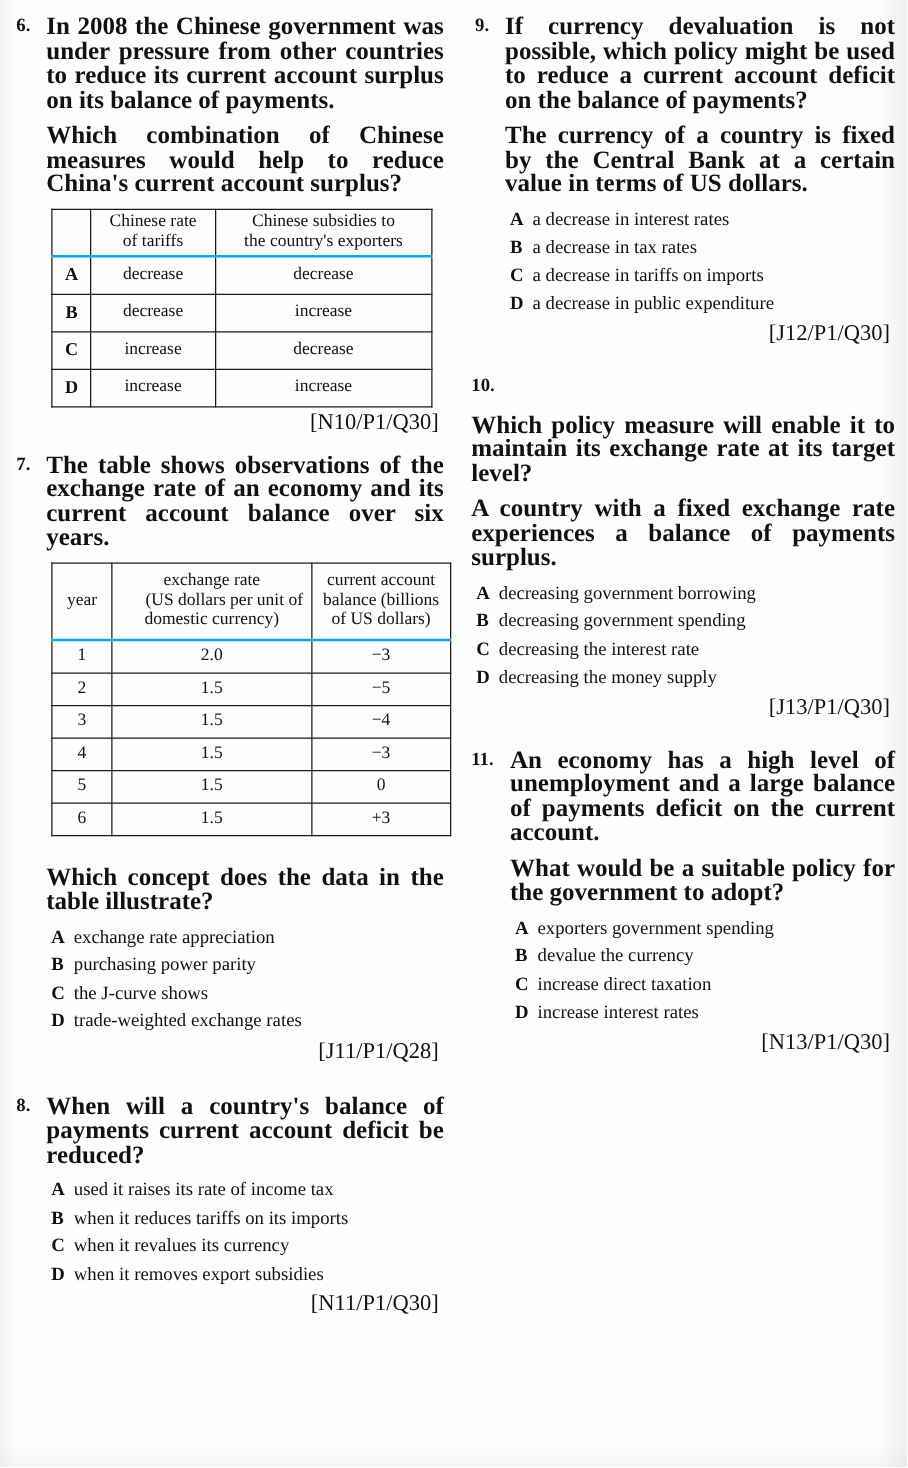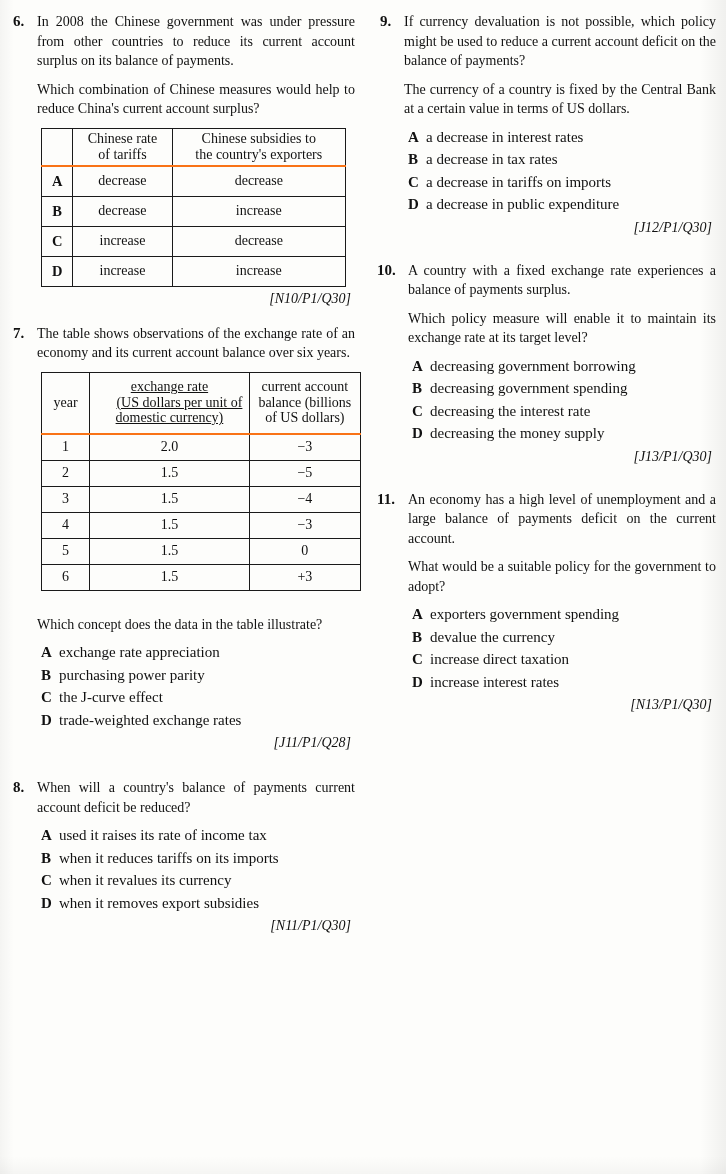--- a/index.html
+++ b/index.html
@@ -55,25 +55,26 @@
     text-align: left;
     padding-left: 3px;
     box-sizing: border-box;
   }
   .q-num.wide { width: 31px; flex: 0 0 31px; padding-left: 0; }
   .q-body {
     flex: 1 1 auto;
     min-width: 0;
   }
   .para {
-    font-size: 14px;
+    font-size: 20px;
     line-height: 19.5px;
     text-align: justify;
     margin: 0 0 9px 0;
     hyphens: none;
+    font-weight: bold;
   }
   .para:last-child { margin-bottom: 0; }
 
   .options {
     margin-top: 2px;
   }
   .opt {
     display: flex;
     align-items: flex-start;
     font-size: 15px;
@@ -83,22 +84,21 @@
   .opt-letter {
     width: 22px;
     flex: 0 0 22px;
     font-weight: bold;
     padding-left: 4px;
     box-sizing: border-box;
   }
   .opt-text { flex: 1 1 auto; }
 
   .ref {
-    font-style: italic;
-    font-size: 14px;
+    font-size: 18px;
     line-height: 19px;
     text-align: right;
     margin-top: 1px;
     padding-right: 4px;
   }
 
   
   table.exam {
     border-collapse: collapse;
     font-size: 14px;
@@ -110,33 +110,33 @@
     padding: 2px 4px;
     text-align: center;
     font-weight: normal;
     vertical-align: middle;
   }
   table.exam td.letter {
     font-weight: bold;
     font-size: 14.5px;
     width: 22px;
   }
-  table.exam .hdr-thick { border-bottom: 2px solid #f97316; }
+  table.exam .hdr-thick { border-bottom: 2px solid #0ea5e9; }
 
   
   #tbl6 { width: 305px; margin-left: 4px; }
   #tbl6 td.letter { width: 24px; }
   #tbl6 .c1 { width: 96px; }
   #tbl6 .c2 { width: 180px; }
   #tbl6 tbody td { height: 25px; }
 
   
   #tbl7 { width: 320px; margin-left: 4px; }
   #tbl7 .cy { width: 44px; }
-  #tbl7 .c1 { width: 152px; text-decoration: underline; }
+  #tbl7 .c1 { width: 152px; }
   #tbl7 .c2 { width: 120px; }
   #tbl7 tbody td { height: 21px; }
   #tbl7 thead td { height: 56px; vertical-align: middle; line-height: 15.5px; }
 
   .nowrapcell { white-space: nowrap; margin-left: 20px; }
 </style>
 </head>
 <body>
 
 <div class="page">
@@ -255,21 +255,21 @@
             <div class="opt">
               <span class="opt-letter">A</span>
               <span class="opt-text">exchange rate appreciation</span>
             </div>
             <div class="opt">
               <span class="opt-letter">B</span>
               <span class="opt-text">purchasing power parity</span>
             </div>
             <div class="opt">
               <span class="opt-letter">C</span>
-              <span class="opt-text">the J-curve effect</span>
+              <span class="opt-text">the J-curve shows</span>
             </div>
             <div class="opt">
               <span class="opt-letter">D</span>
               <span class="opt-text">trade-weighted exchange rates</span>
             </div>
           </div>
 
           <div class="ref">[J11/P1/Q28]</div>
         </div>
       </div>
@@ -328,25 +328,25 @@
             <div class="opt">
               <span class="opt-letter">D</span>
               <span class="opt-text">a decrease in public expenditure</span>
             </div>
           </div>
 
           <div class="ref">[J12/P1/Q30]</div>
         </div>
       </div>
 
-      <div class="q" style="margin-top:24px;">
+      <div class="q" style="margin-top:24px;flex-direction:column;">
         <div class="q-num wide">10.</div>
         <div class="q-body">
+          <p class="para">Which policy measure will enable it to maintain its exchange rate at its target level?</p>
           <p class="para">A country with a fixed exchange rate experiences a balance of payments surplus.</p>
-          <p class="para">Which policy measure will enable it to maintain its exchange rate at its target level?</p>
 
           <div class="options" style="margin-top:4px;">
             <div class="opt">
               <span class="opt-letter">A</span>
               <span class="opt-text">decreasing government borrowing</span>
             </div>
             <div class="opt">
               <span class="opt-letter">B</span>
               <span class="opt-text">decreasing government spending</span>
             </div>

